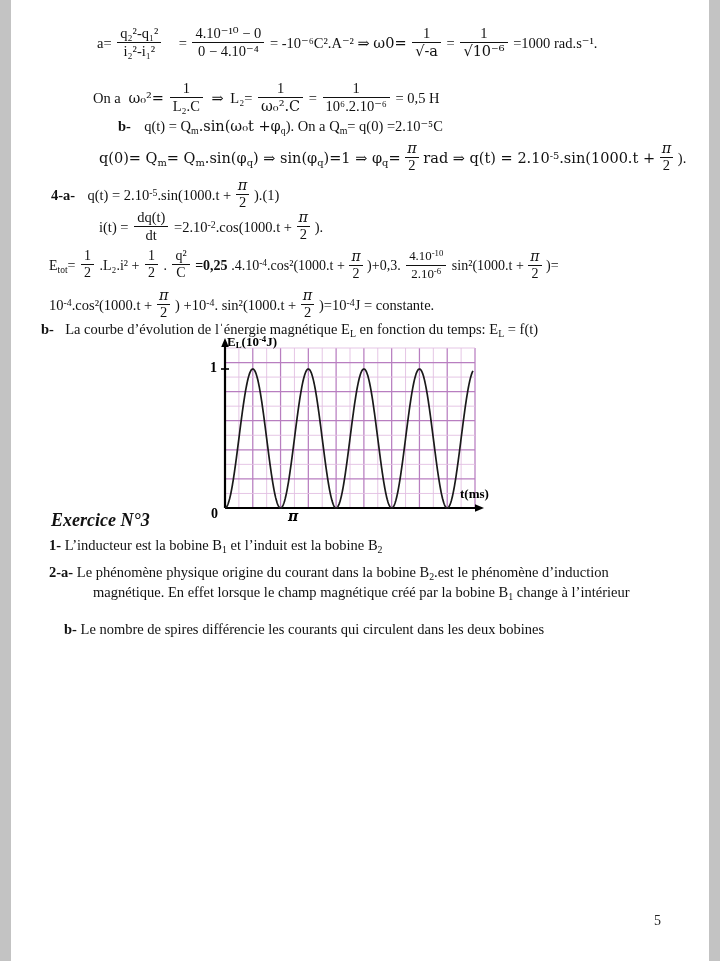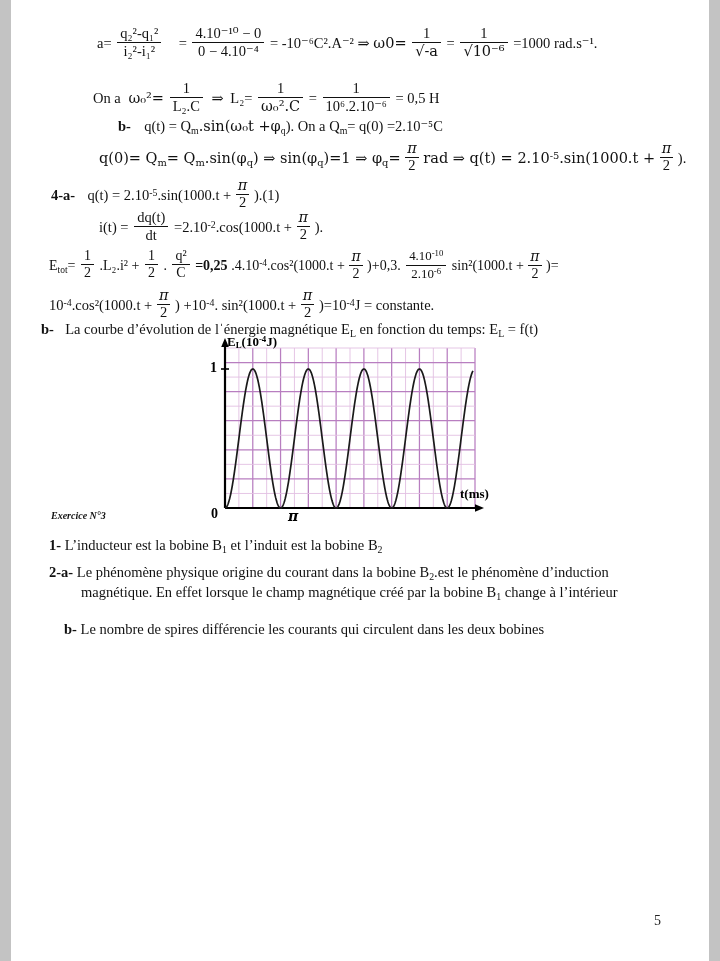--- a/index.html
+++ b/index.html
@@ -258,33 +258,33 @@
       <span>E<sub>L</sub>(10<sup>-4</sup>J)</span>
     </div>
     <div class="axis-label" style="left:253px;top:150px;">
       <span>t(ms)</span>
     </div>
     <div class="tick-label" style="left:3px;top:24px;">1</div>
     <div class="tick-label" style="left:4px;top:170px;">0</div>
     <div class="tick-label sym" style="left:81px;top:172px;font-style:italic;">π</div>
   </div>
 
-  <div class="para b i" style="left:40px;top:509px;font-size:10px;">Exercice N°3</div>
+  <div class="para b i" style="left:40px;top:509px;font-size:18px;">Exercice N°3</div>
 
   <div class="para" style="left:38px;top:536px;">
     <span class="b">1-</span>
     <span>L’inducteur est la bobine B<sub>1</sub> et l’induit est la bobine B<sub>2</sub></span>
   </div>
 
   <div class="para" style="left:38px;top:563px;width:600px;">
     <div>
       <span class="b">2-a-</span>
       <span>Le phénomène physique origine du courant dans la bobine B<sub>2</sub>.est le phénomène d’induction</span>
     </div>
-    <div style="margin-left:32px;">
+    <div style="margin-left:44px;">
       <span>magnétique. En effet lorsque le champ magnétique créé par la bobine B<sub>1</sub> change à l’intérieur</span>
     </div>
   </div>
 
   <div class="para" style="left:53px;top:620px;">
     <span class="b">b-</span>
     <span>Le nombre de spires différencie les courants qui circulent dans les deux bobines</span>
   </div>
 
 

